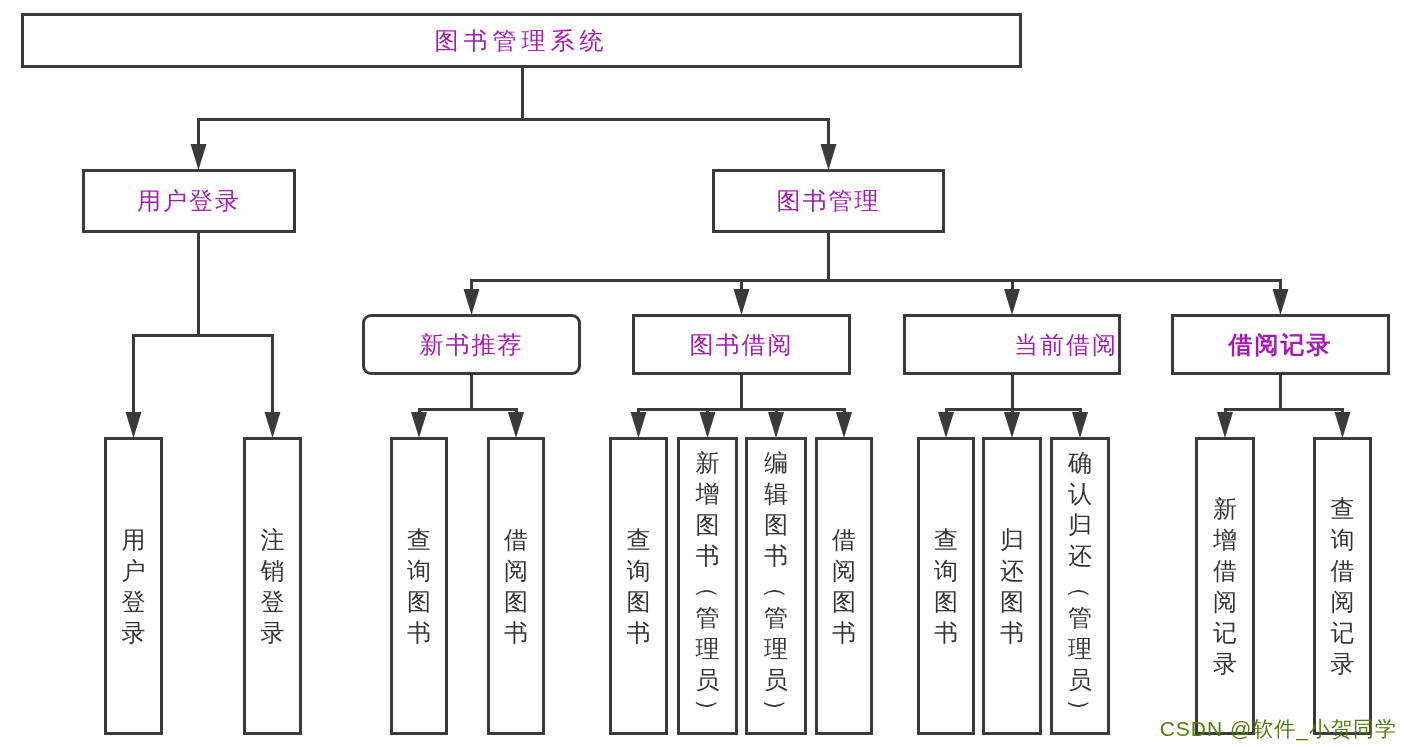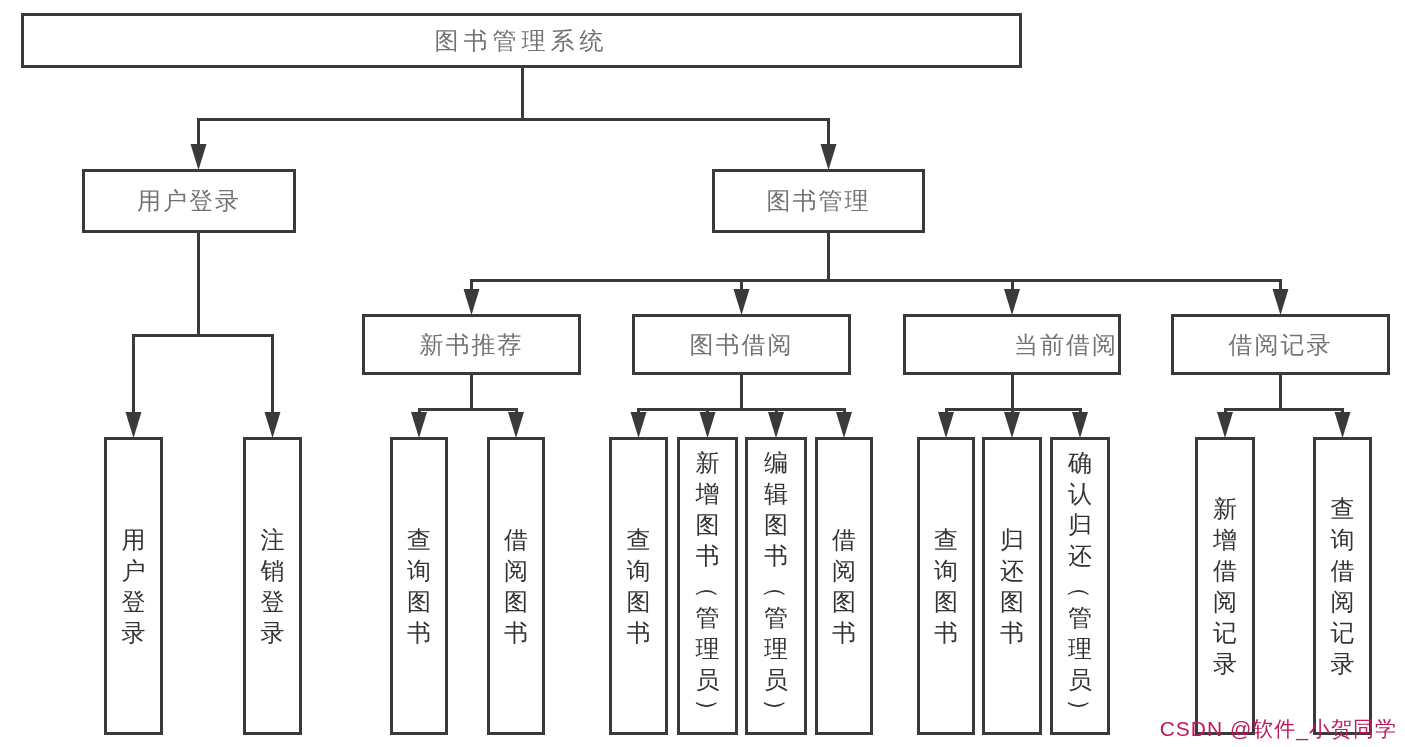--- a/index.html
+++ b/index.html
@@ -28,21 +28,21 @@
     border: 3px solid #3a3a3a;
     background: #ffffff;
     display: flex;
     align-items: center;
     justify-content: center;
     color: #333333;
   }
   .node .hlabel {
     font-size: 24px;
     letter-spacing: 2px;
-    color: #737373;
+    color: #a21caf;
     white-space: nowrap;
   }
   .node.root .hlabel {
     letter-spacing: 5px;
   }
   .node.leaf {
     flex-direction: column;
   }
   .vtext {
     display: flex;
@@ -60,21 +60,21 @@
   }
   .vchar.rot {
     transform: rotate(90deg);
   }
   .watermark {
     position: absolute;
     right: 8px;
     bottom: 4px;
     font-size: 21px;
     letter-spacing: 1px;
-    color: #be185d;
+    color: #4d7c0f;
     z-index: 10;
     white-space: nowrap;
   }
 </style>
 </head>
 <body>
 
 <div class="canvas">
 
   <svg class="wires" xmlns="http://www.w3.org/2000/svg" viewBox="0 0 1405 747">
@@ -110,34 +110,34 @@
     </g>
   </svg>
 
   <div class="node root" style="left:21px; top:13px; width:1001px; height:55px;">
     <span class="hlabel">图书管理系统</span>
   </div>
 
   <div class="node" style="left:82px; top:169px; width:214px; height:64px;">
     <span class="hlabel">用户登录</span>
   </div>
-  <div class="node" style="left:712px; top:169px; width:213px; height:64px;">
+  <div class="node" style="left:712px; top:169px; width:233px; height:64px;">
     <span class="hlabel">图书管理</span>
   </div>
 
-  <div class="node" style="left:362px; top:314px; width:219px; height:61px;">
+  <div class="node" style="left:362px; top:314px; width:219px; height:61px;border-radius:9px;">
     <span class="hlabel">新书推荐</span>
   </div>
   <div class="node" style="left:632px; top:314px; width:219px; height:61px;">
     <span class="hlabel">图书借阅</span>
   </div>
   <div class="node" style="left:903px; top:314px; width:218px; height:61px;justify-content:flex-end;">
     <span class="hlabel">当前借阅</span>
   </div>
-  <div class="node" style="left:1171px; top:314px; width:219px; height:61px;">
+  <div class="node" style="left:1171px; top:314px; width:219px; height:61px;font-weight:bold;">
     <span class="hlabel">借阅记录</span>
   </div>
 
   <div class="node leaf" style="left:104px; top:437px; width:59px; height:298px;">
     <span class="vtext">
         <span class="vchar">用</span>
         <span class="vchar">户</span>
         <span class="vchar">登</span>
         <span class="vchar">录</span>
       </span>

